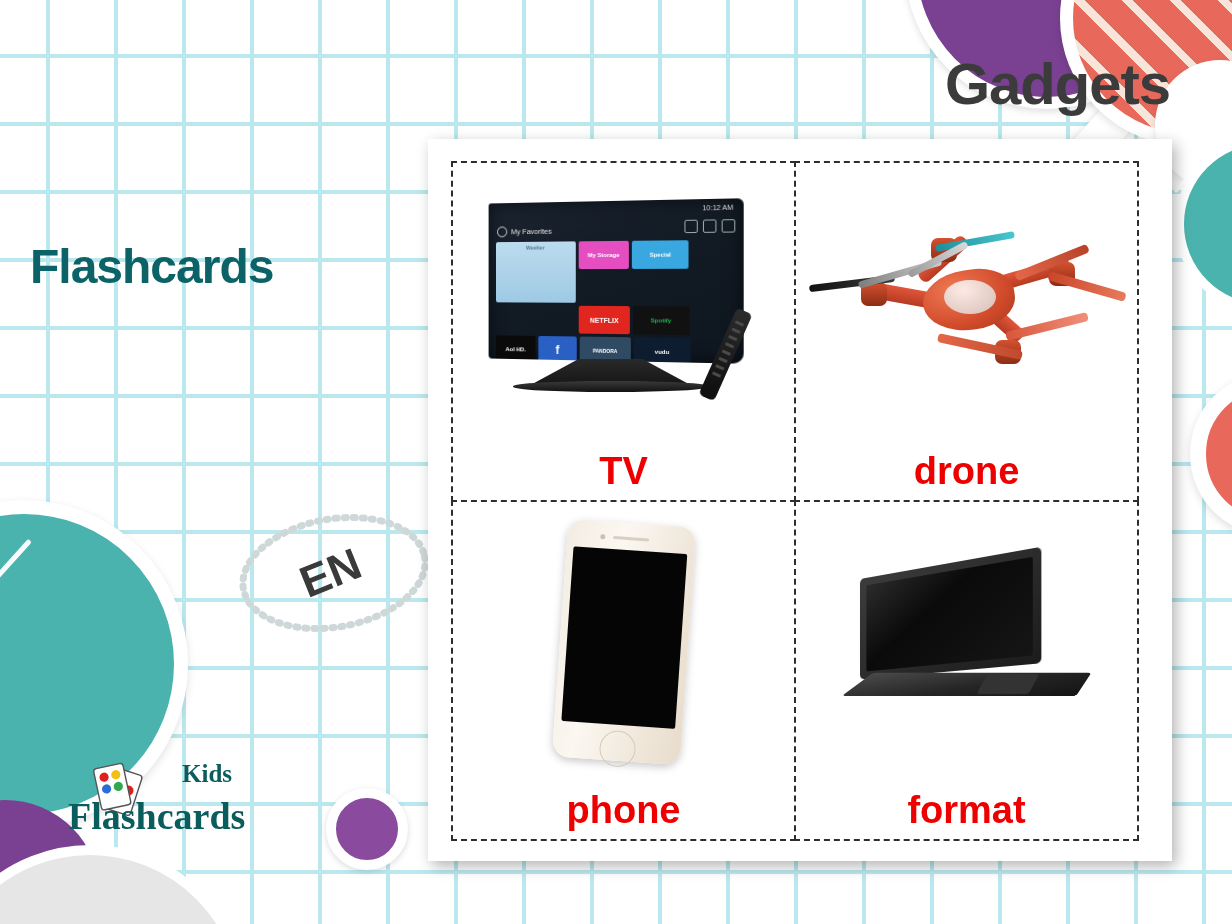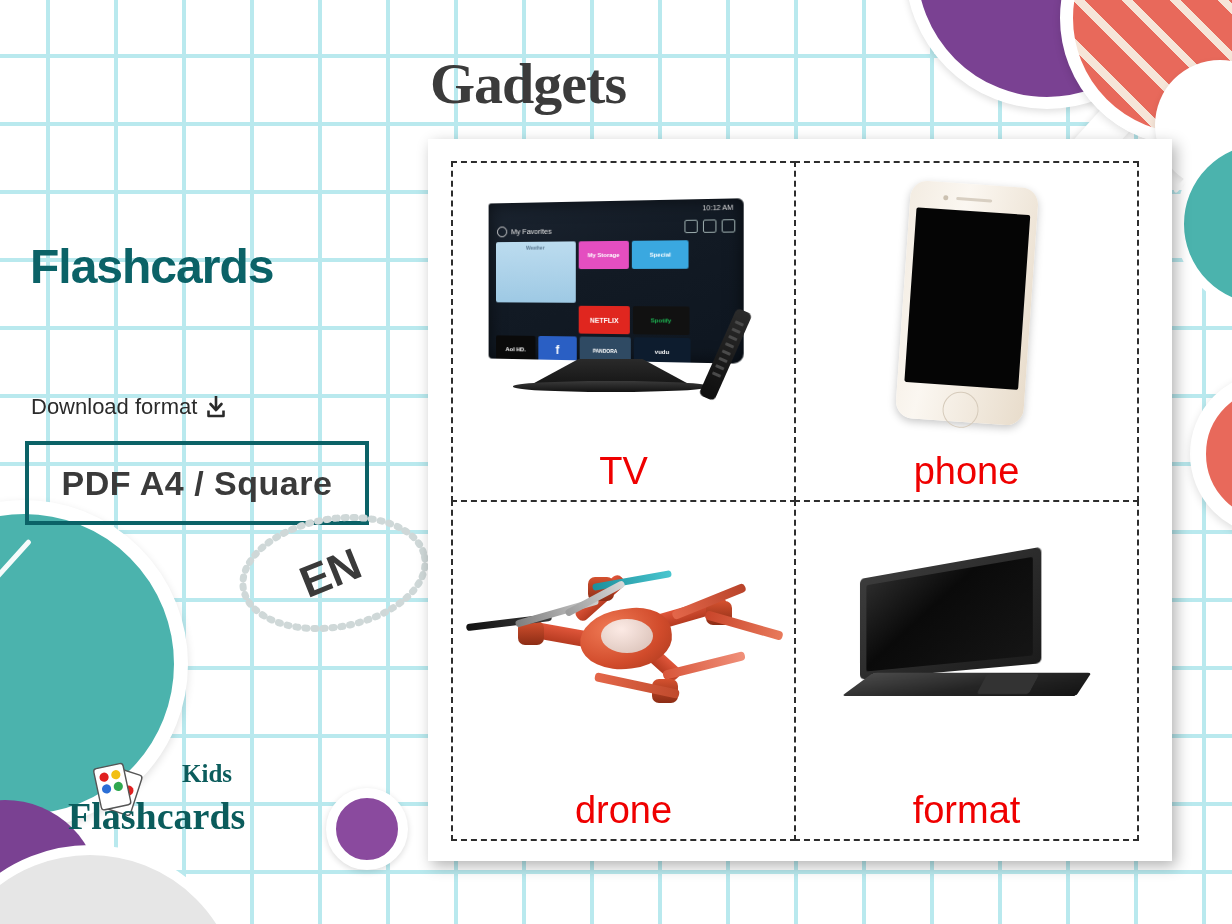--- a/index.html
+++ b/index.html
@@ -156,22 +156,22 @@
   }
   .logo-text2{
     position:absolute;left:-10px;top:36px;
     font-family:"Liberation Serif", serif;
     font-size:38px;font-weight:700;color:#0b5c5c;
   }
 
   
   .title{
     position:absolute;left:430px;top:50px;width:740px;
-    text-align:left;font-size:58px;font-weight:700;
-    color:#3b3b3b;letter-spacing:-1px;font-family:Liberation Serif, serif;
+    text-align:right;font-size:58px;font-weight:700;
+    color:#3b3b3b;letter-spacing:-1px;
   }
 
   
   .panel{
     position:absolute;left:428px;top:139px;
     width:744px;height:722px;background:#fff;
     box-shadow:4px 5px 14px rgba(0,0,0,.30);
   }
   .grid{
     position:absolute;left:24px;top:23px;
@@ -184,21 +184,21 @@
     position:relative;
     display:flex;flex-direction:column;
     align-items:center;justify-content:flex-end;
     background:#fff;
   }
   .card-art{
     position:absolute;left:0;right:0;top:0;bottom:58px;
     display:flex;align-items:center;justify-content:center;
   }
   .card-label{
-    font-size:38px;font-weight:400;color:#ef0000;
+    font-size:38px;font-weight:700;color:#ef0000;
     margin-bottom:10px;line-height:1;
   }
 
   
   .tv-wrap{position:relative;width:290px;height:215px;}
   .tv-screen{
     position:absolute;left:4px;top:6px;width:258px;height:160px;
     background:linear-gradient(160deg,#1b2430 0%,#121a24 45%,#0e1620 100%);
     border-radius:3px 6px 10px 4px;
     transform:perspective(620px) rotateY(-9deg);
@@ -304,34 +304,21 @@
 
     <div class="stripe" style="left:90px;top:2px;"></div>
 
   </div>
   <div class="deco deco-purple-bl"></div>
   <div class="deco deco-grey-bl"></div>
   <div class="deco deco-purple-dot"></div>
 
   <div class="count-sub">Flashcards</div>
 
-  <div class="dl-label">
-    <span>Download format</span>
-    <span class="dl-icon">
-      <svg viewBox="0 0 22 24" width="22" height="24">
-        <path d="M11 1 L11 13" stroke="#2b2b2b" stroke-width="2.6" fill="none"></path>
-        <path d="M5.5 9 L11 15 L16.5 9" stroke="#2b2b2b" stroke-width="2.6" fill="none" stroke-linejoin="round" stroke-linecap="round"></path>
-        <path d="M3.5 15.5 L3.5 21 L18.5 21 L18.5 15.5" stroke="#2b2b2b" stroke-width="2.6" fill="none" stroke-linejoin="round"></path>
-      </svg>
-    </span>
-  </div>
-
-  <div class="format-btn">
-    <span>PDF A4 / Square</span>
-  </div>
+
 
   <div class="lang-badge">
     <svg viewBox="0 0 196 122" width="196" height="122">
       <ellipse cx="98" cy="61" rx="92" ry="54" fill="none" stroke="#cfd8d8" stroke-width="7" stroke-dasharray="2 7" stroke-linecap="round" transform="rotate(-10 98 61)"></ellipse>
     </svg>
     <div class="lang-text">EN</div>
   </div>
 
   <div class="logo">
     <div class="logo-cards">
@@ -408,32 +395,20 @@
               <i style="top:60px"></i>
                 <i style="top:68px"></i>
             </div>
           </div>
         </div>
         <div class="card-label">TV</div>
       </div>
 
       <div class="card">
         <div class="card-art">
-          <div class="phone">
-            <div class="phone-cam"></div>
-            <div class="phone-speaker"></div>
-            <div class="phone-screen"></div>
-            <div class="phone-home"></div>
-          </div>
-        </div>
-        <div class="card-label">phone</div>
-      </div>
-
-      <div class="card">
-        <div class="card-art">
           <div class="drone">
             <div class="arm" style="left:44px;top:70px;width:90px;height:16px;transform:rotate(10deg);"></div>
             <div class="arm" style="left:168px;top:50px;width:86px;height:15px;transform:rotate(-16deg);"></div>
             <div class="arm" style="left:96px;top:34px;width:60px;height:14px;transform:rotate(-42deg);"></div>
             <div class="arm" style="left:150px;top:92px;width:62px;height:15px;transform:rotate(42deg);"></div>
 
             <div class="body"></div>
             <div class="body-dome"></div>
 
             <div class="motor" style="left:44px;top:64px;"></div>
@@ -449,20 +424,32 @@
             <div class="prop" style="left:230px;top:64px;width:80px;background:linear-gradient(90deg,#c9452a,#e87a5c);transform:rotate(16deg);height:9px;"></div>
             <div class="prop" style="left:120px;top:124px;width:86px;background:linear-gradient(90deg,#e4674a,#c04a2c);transform:rotate(12deg);height:9px;"></div>
             <div class="prop" style="left:188px;top:104px;width:84px;background:linear-gradient(90deg,#d8563a,#f0907a);transform:rotate(-14deg);height:9px;"></div>
           </div>
         </div>
         <div class="card-label">drone</div>
       </div>
 
       <div class="card">
         <div class="card-art">
+          <div class="phone">
+            <div class="phone-cam"></div>
+            <div class="phone-speaker"></div>
+            <div class="phone-screen"></div>
+            <div class="phone-home"></div>
+          </div>
+        </div>
+        <div class="card-label">phone</div>
+      </div>
+
+      <div class="card">
+        <div class="card-art">
           <div class="laptop">
             <div class="lid">
                 <div class="lid-screen"></div>
               </div>
             <div class="base"></div>
             <div class="touchpad"></div>
           </div>
         </div>
         <div class="card-label">format</div>
       </div>

